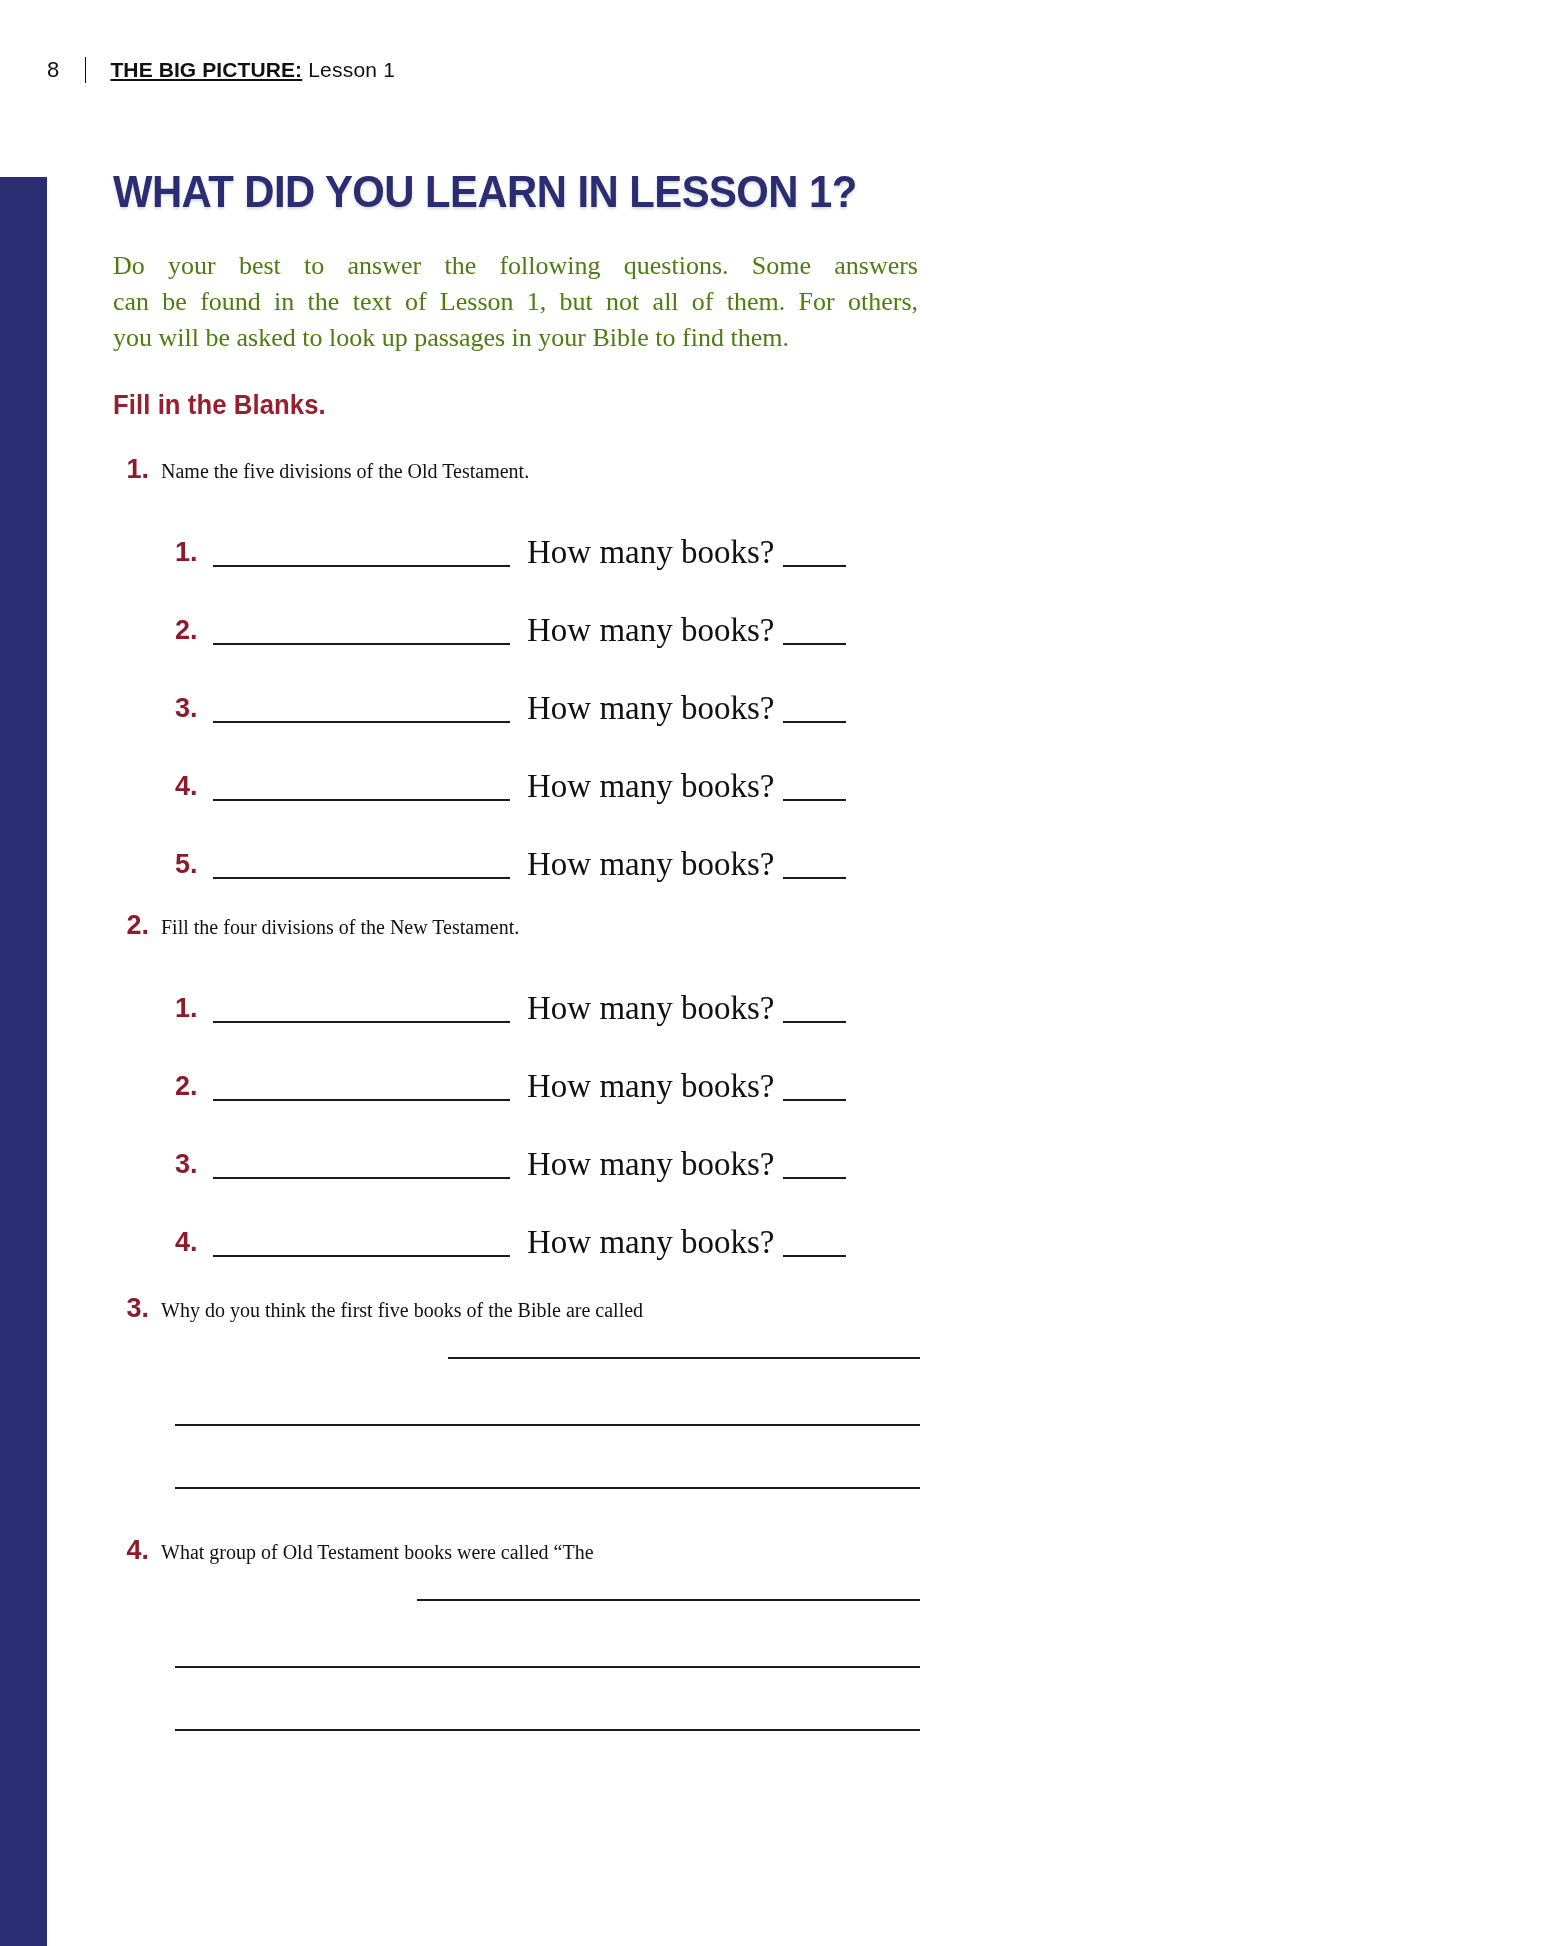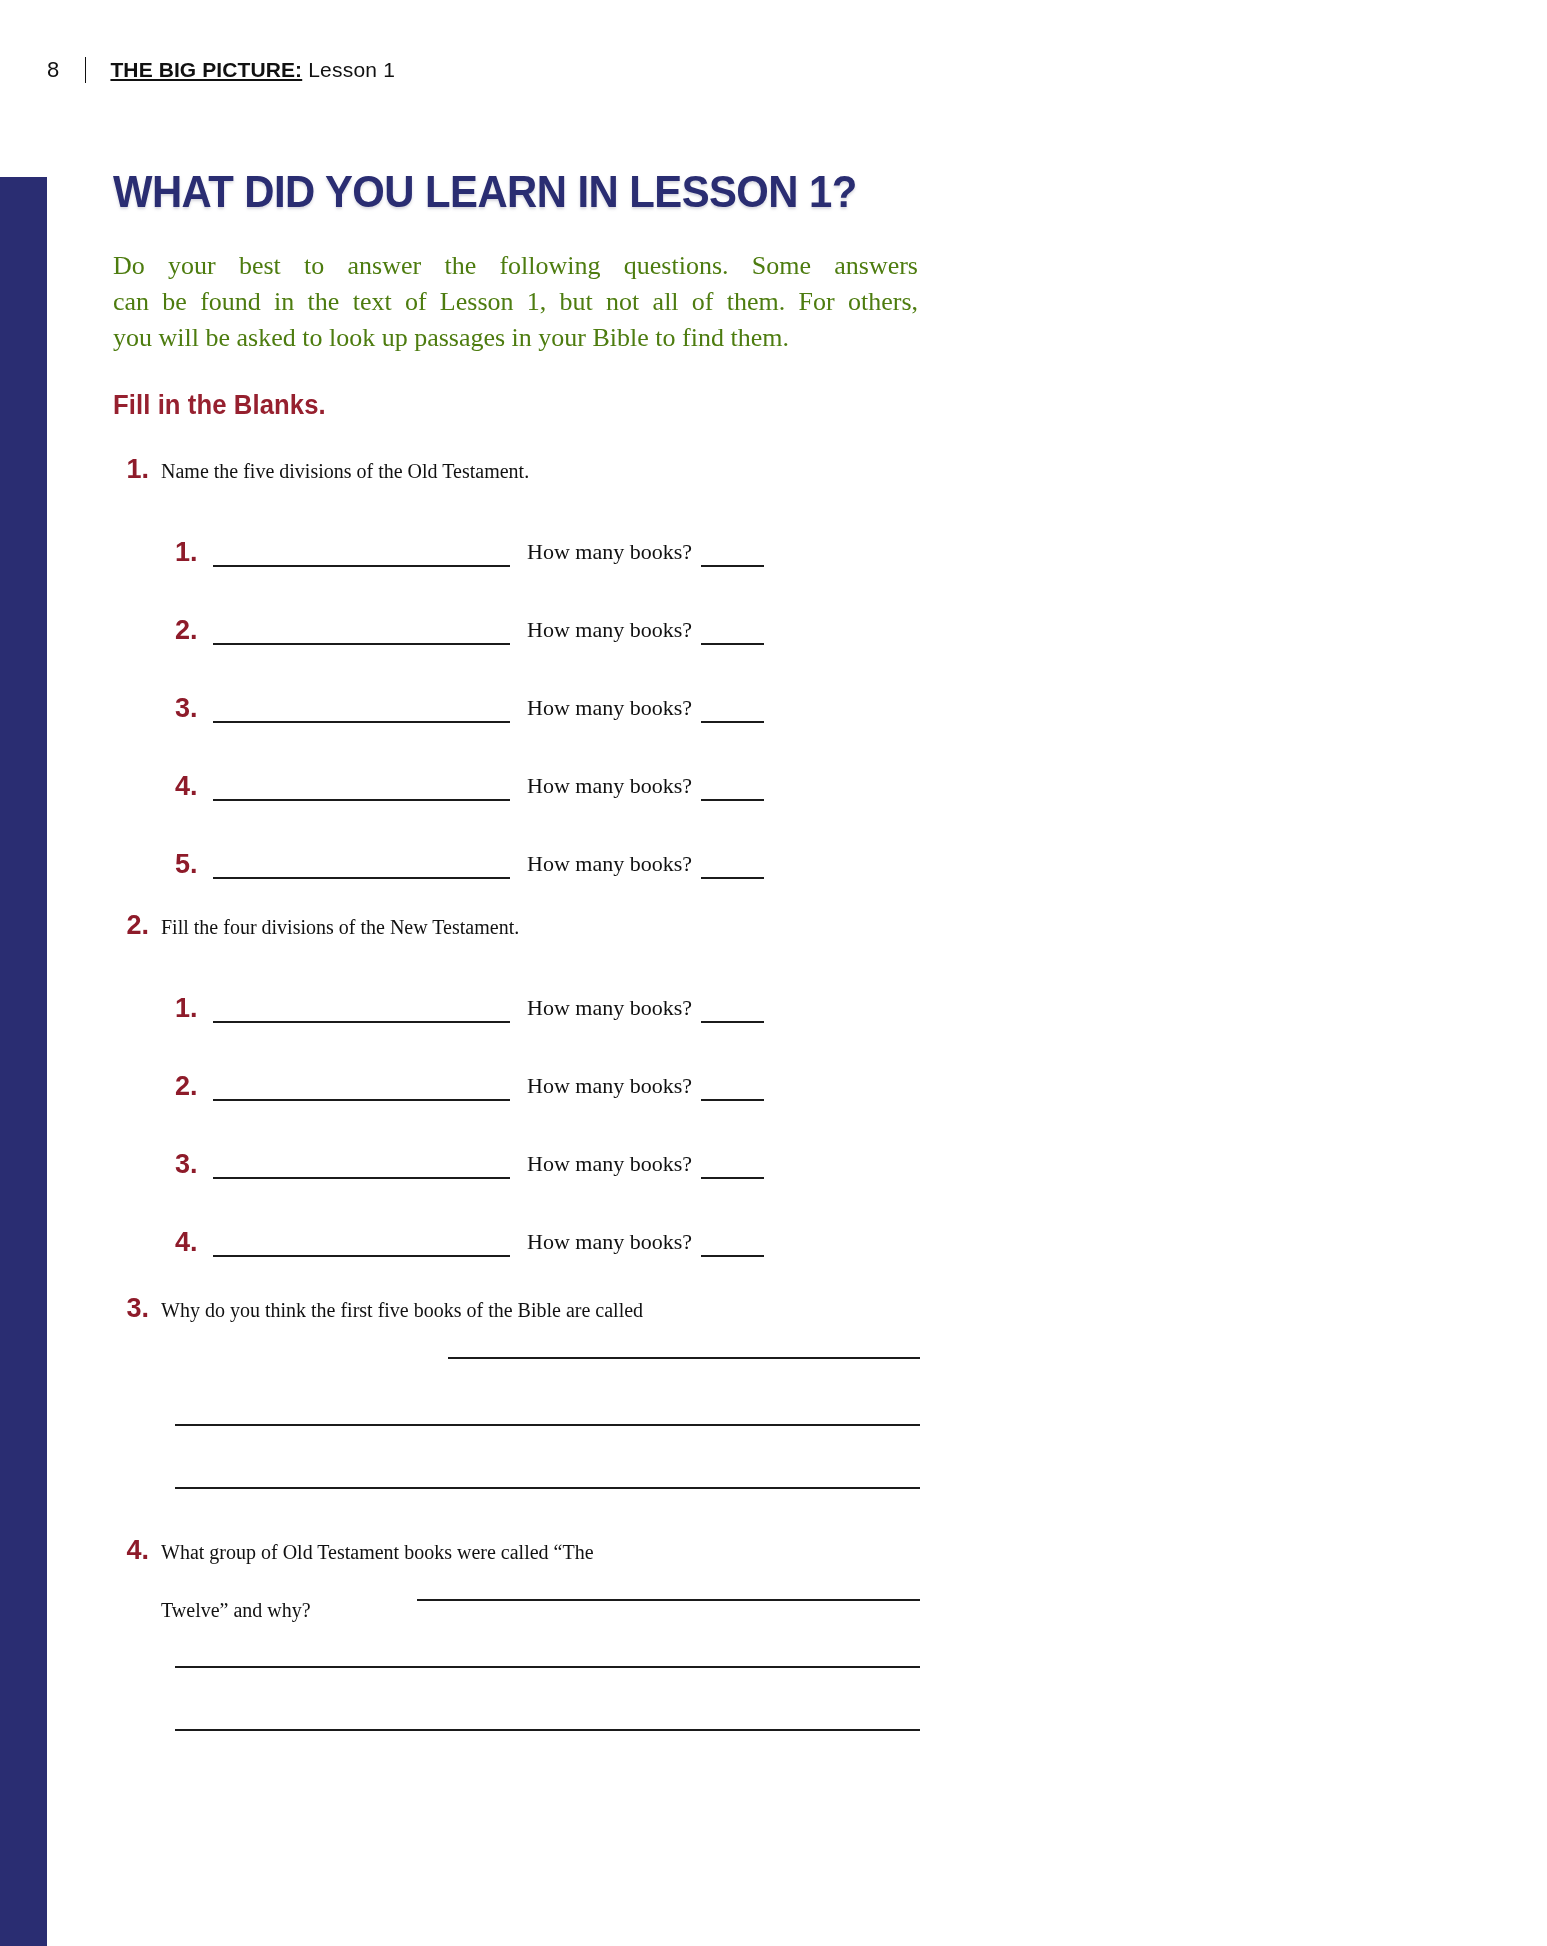--- a/index.html
+++ b/index.html
@@ -166,21 +166,21 @@
     flex: 0 0 30px;
     line-height: 30px;
   }
   .rule {
     border-bottom: 2px solid #1b1b1b;
     height: 26px;
     flex: 0 0 auto;
   }
   .rule-long { width: 297px; margin-left: 8px; }
   .hmb {
-    font-size: 22px;
+    font-size: 33px;
     line-height: 30px;
     color: #111111;
     margin-left: 17px;
     white-space: nowrap;
   }
   .rule-short { width: 63px; margin-left: 9px; }
 
   
   .inline-rule {
     display: inline-block;
@@ -305,23 +305,17 @@
   <span class="inline-rule" style="position:absolute;left:448px;top:1337px;width:472px;"></span>
   <div class="wide-rule" style="top:1424px;"></div>
   <div class="wide-rule" style="top:1487px;"></div>
 
   <div class="q" style="top:1535px;">
     <div class="q-row">
       <span class="q-num">4.</span>
       <span class="q-text just">What group of Old Testament books were called “The</span>
     </div>
   </div>
-  <div class="q" style="top:1594px;">
-    <div class="q-row">
-      <span class="q-num"></span>
-      <span class="q-text nowrap">Twelve” and why?</span>
-    </div>
-  </div>
   <span class="inline-rule" style="position:absolute;left:417px;top:1579px;width:503px;"></span>
   <div class="wide-rule" style="top:1666px;"></div>
   <div class="wide-rule" style="top:1729px;"></div>
 
 </div>
 
 </body></html>

